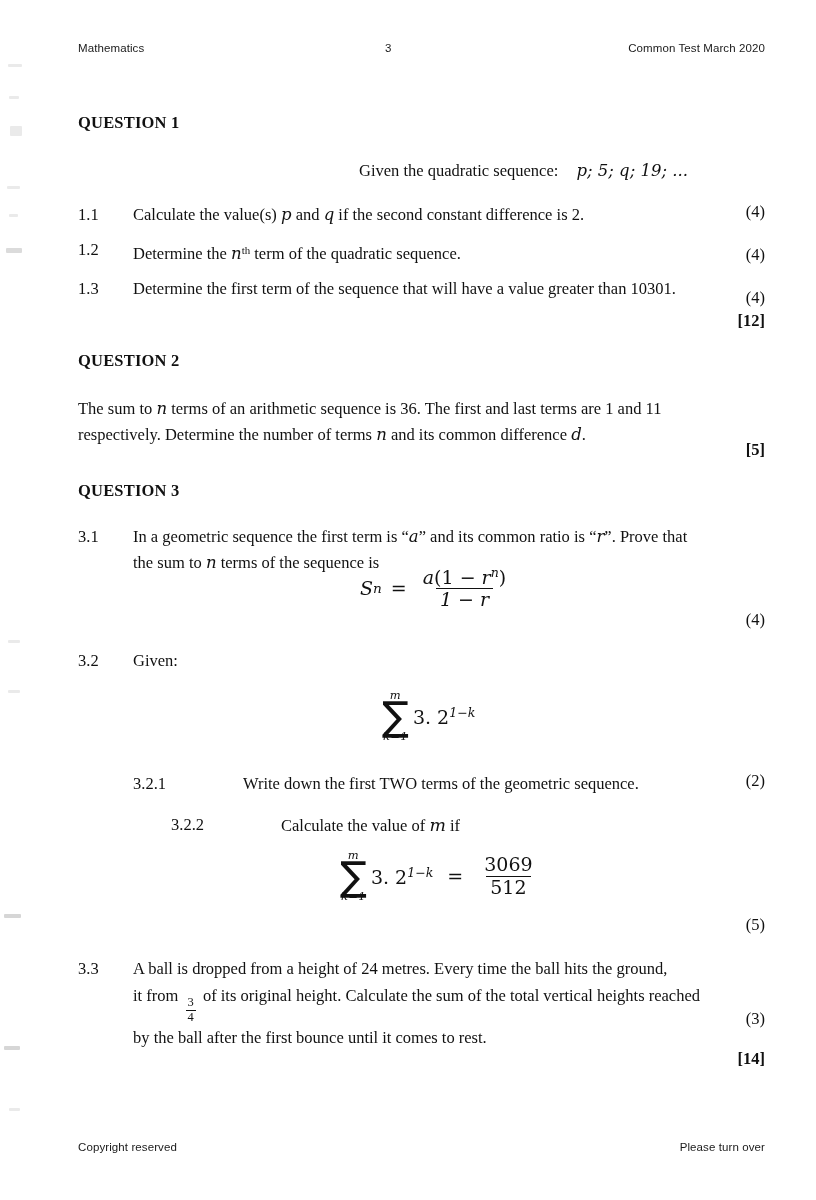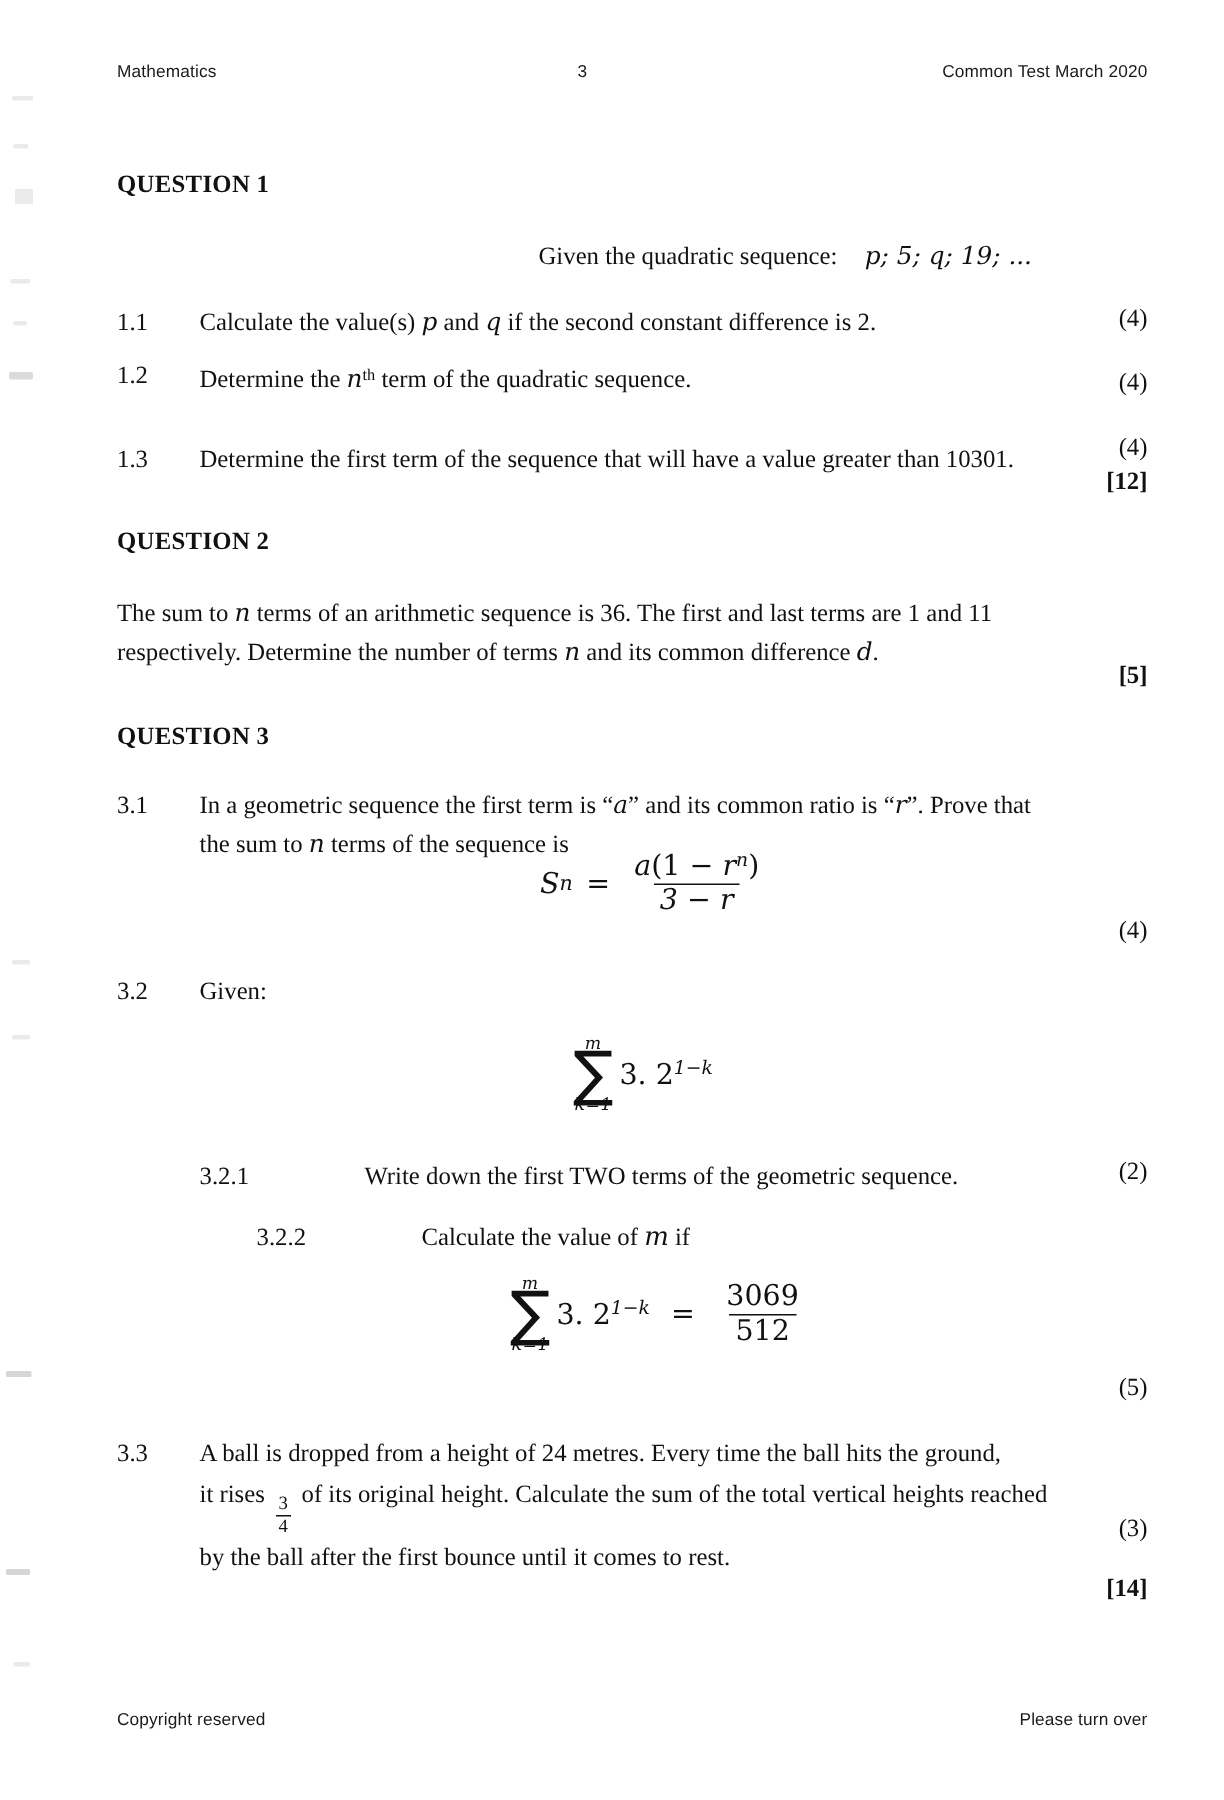--- a/index.html
+++ b/index.html
@@ -194,21 +194,21 @@
     <span class="body"><span>Calculate the value(s) </span><i class="v math">p</i><span> and </span><i class="v math">q</i><span> if the second constant difference is 2.</span></span>
   </div>
   <div class="marks" style="top:202px;">(4)</div>
 
   <div class="item lvl1" style="top:237px;">
     <span class="num">1.2</span>
     <span class="body"><span>Determine the </span><i class="v math">n</i><sup class="ord">th</sup><span> term of the quadratic sequence.</span></span>
   </div>
   <div class="marks" style="top:245px;">(4)</div>
 
-  <div class="item lvl1" style="top:293px;">
+  <div class="item lvl1" style="top:276px;">
     <span class="num">1.3</span>
     <span class="body">Determine the first term of the sequence that will have a value greater than 10301.</span>
   </div>
   <div class="marks" style="top:288px;">(4)</div>
   <div class="total" style="top:311px;">[12]</div>
 
   <div class="qhead" style="top:351px;">QUESTION 2</div>
 
   <div class="para pfull" style="top:396px; width:620px;">
     <span>The sum to </span><i class="v math">n</i><span> terms of an arithmetic sequence is 36.  The first and last terms are 1 and 11 respectively.  Determine the number of terms </span><i class="v math">n</i><span> and its common difference </span><i class="v math">d</i><span>.</span>
@@ -221,21 +221,21 @@
     <span class="num">3.1</span>
     <span class="body"><span>In a geometric sequence the first term is “</span><i class="v math">a</i><span>” and its common ratio is “</span><i class="v math">r</i><span>”.  Prove that the sum to </span><i class="v math">n</i><span> terms of the sequence is</span></span>
   </div>
 
   <div class="eq" style="left:360px; top:566px;">
     <span style="font-style:italic;">S</span>
       <sub style="font-style:italic; font-size:.72em;">n</sub>
     <span style="margin:0 9px;">=</span>
     <span class="frac">
       <span class="nu"><i style="font-style:italic;">a</i><span>(1 − </span><i style="font-style:italic;">r</i><sup class="exp">n</sup><span>)</span></span>
-      <span class="de" style="font-style:italic;">3 − r</span>
+      <span class="de" style="font-style:italic;">1 − r</span>
     </span>
   </div>
   <div class="marks" style="top:610px;">(4)</div>
 
   <div class="item lvl1" style="top:648px;">
     <span class="num">3.2</span>
     <span class="body">Given:</span>
   </div>
 
   <div class="eq" style="left:382px; top:690px;">
@@ -268,21 +268,21 @@
     <span style="margin:0 14px;">=</span>
     <span class="frac">
       <span class="nu">3069</span>
       <span class="de">512</span>
     </span>
   </div>
   <div class="marks" style="top:915px;">(5)</div>
 
   <div class="item lvl1" style="top:955px; width:640px; line-height:27px;">
     <span class="num">3.3</span>
-    <span class="body"><span>A ball is dropped from a height of 24 metres.  Every time the ball hits the ground,</span><br><span>it rises </span><span class="ifrac">
+    <span class="body"><span>A ball is dropped from a height of 24 metres.  Every time the ball hits the ground,</span><br><span>it from </span><span class="ifrac">
           <span class="nu">3</span>
           <span class="de">4</span>
         </span><span> of its original height.  Calculate the sum of the total vertical heights reached</span><br><span>by the ball after the first bounce until it comes to rest.</span></span>
   </div>
   <div class="marks" style="top:1009px;">(3)</div>
 
   <div class="total" style="top:1049px;">[14]</div>
 
   <div class="runhead ft-left">Copyright reserved</div>
   <div class="runhead ft-right">Please turn over</div>

